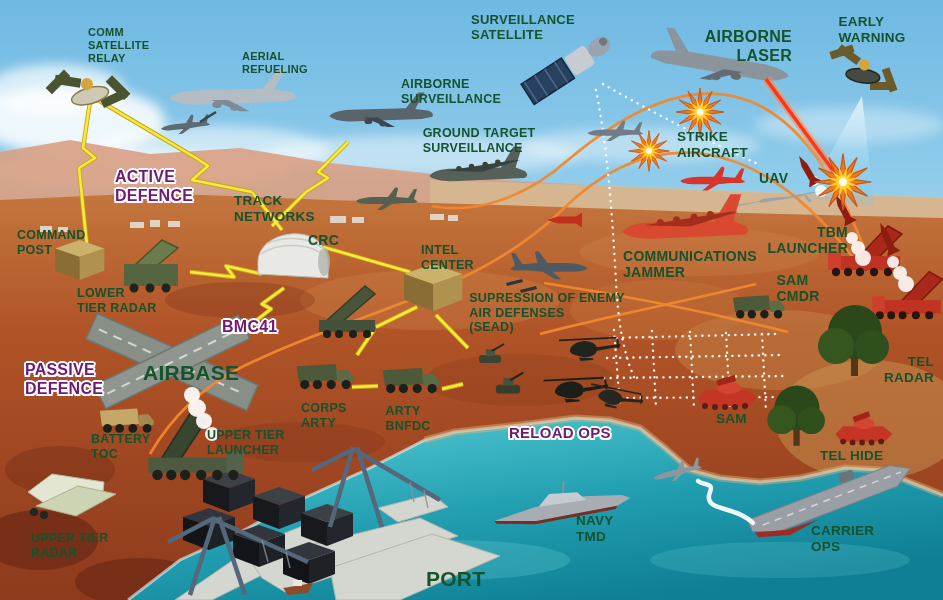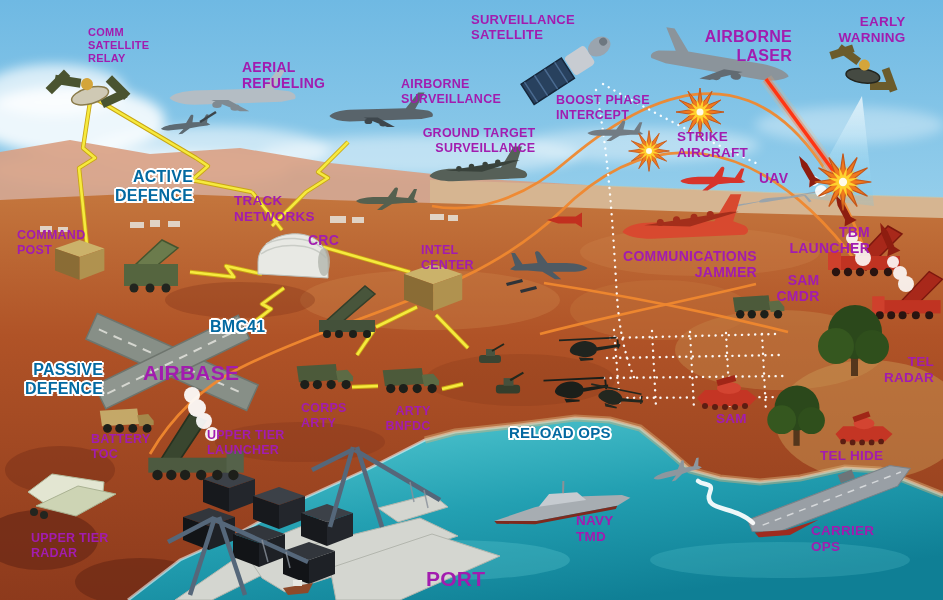--- a/index.html
+++ b/index.html
@@ -1,23 +1,23 @@
 <!DOCTYPE html>
 <html><head>
 <meta charset="utf-8">
 <style>
   html,body{margin:0;padding:0;background:#222;}
   #stage{position:relative;width:943px;height:600px;overflow:hidden;background:#9fd4ea;
          font-family:"Liberation Sans",sans-serif;}
   #scene{position:absolute;left:0;top:0;}
-  .lbl{position:absolute;font-weight:800;font-size:12.5px;line-height:1.16;color:#a21caf;
+  .lbl{position:absolute;font-weight:800;font-size:12.5px;line-height:1.16;color:#14532d;
        white-space:pre-line;letter-spacing:.25px;z-index:5;}
-  .c{transform:translateX(-50%);text-align:right;}
+  .c{transform:translateX(-50%);text-align:left;}
   .r{text-align:right;}
-  .red{color:#0369a1;font-size:16px;
+  .red{color:#701a75;font-size:16px;
        text-shadow:-1.5px -1.5px 0 #fff,1.5px -1.5px 0 #fff,-1.5px 1.5px 0 #fff,1.5px 1.5px 0 #fff,
                    -2px 0 0 #fff,2px 0 0 #fff,0 -2px 0 #fff,0 2px 0 #fff;}
   .s16{font-size:16px}.s15{font-size:21px}.s14{font-size:14px}.s135{font-size:13.5px}
 </style>
 </head>
 <body>
 
 <div id="stage">
 <svg id="scene" width="943" height="600" viewBox="0 0 943 600" xmlns="http://www.w3.org/2000/svg">
   <defs>
@@ -451,53 +451,56 @@
     <line x1="766" y1="79" x2="840" y2="180" stroke="#ff3513" stroke-width="3.5"></line>
   </g>
   <use href="#burst" transform="translate(700,112)"></use>
   <use href="#burst" transform="translate(649,151) scale(0.85)"></use>
   <use href="#burst" transform="translate(843,182) scale(1.18)"></use>
 </svg>
 
 <div class="lbl" style="left:88px;top:26px;font-size:11px">COMM
 SATELLITE
 RELAY</div>
-<div class="lbl" style="left:242px;top:59px;font-size:14px">AERIAL
+<div class="lbl" style="left:242px;top:50px;font-size:11px">AERIAL
 REFUELING</div>
 <div class="lbl" style="left:471px;top:12px;font-size:13px">SURVEILLANCE
 SATELLITE</div>
 <div class="lbl" style="left:401px;top:77px">AIRBORNE
 SURVEILLANCE</div>
 <div class="lbl c" style="left:479px;top:126px">GROUND TARGET
 SURVEILLANCE</div>
-<div class="lbl" style="left:556px;top:93px">BOOST PHASE
-INTERCEPT</div>
 <div class="lbl r s16" style="left:692px;top:28px;width:100px">AIRBORNE
 LASER</div>
 <div class="lbl c s135" style="left:872px;top:14px">EARLY
 WARNING</div>
 <div class="lbl s135" style="left:677px;top:129px">STRIKE
 AIRCRAFT</div>
 <div class="lbl s14" style="left:759px;top:170px">UAV</div>
-<div class="lbl r s14" style="left:780px;top:224px;width:90px">TBM
+<div class="lbl r s14" style="left:758px;top:224px;width:90px">TBM
 LAUNCHER</div>
 <div class="lbl c red" style="left:154px;top:168px">ACTIVE
 DEFENCE</div>
 <div class="lbl s135" style="left:234px;top:193px">TRACK
 NETWORKS</div>
 <div class="lbl s14" style="left:308px;top:232px">CRC</div>
 <div class="lbl" style="left:17px;top:228px">COMMAND
 POST</div>
+<div class="lbl" style="left:77px;top:286px">LOWER
+TIER RADAR</div>
 <div class="lbl" style="left:421px;top:243px">INTEL
 CENTER</div>
 <div class="lbl c s14" style="left:690px;top:248px">COMMUNICATIONS
 JAMMER</div>
 <div class="lbl c s14" style="left:798px;top:272px">SAM
 CMDR</div>
-<div class="lbl red" style="left:210px;top:318px">BMC41</div>
+<div class="lbl c" style="left:547px;top:291px">SUPRESSION OF ENEMY
+AIR DEFENSES
+(SEAD)</div>
+<div class="lbl red" style="left:222px;top:318px">BMC41</div>
 <div class="lbl r s135" style="left:864px;top:354px;width:70px">TEL
 RADAR</div>
 <div class="lbl s15" style="left:143px;top:361px">AIRBASE</div>
 <div class="lbl c red" style="left:64px;top:361px">PASSIVE
 DEFENCE</div>
 <div class="lbl" style="left:301px;top:401px">CORPS
 ARTY</div>
 <div class="lbl c" style="left:408px;top:404px">ARTY
 BNFDC</div>
 <div class="lbl red" style="left:509px;top:424px;font-size:15px">RELOAD OPS</div>

